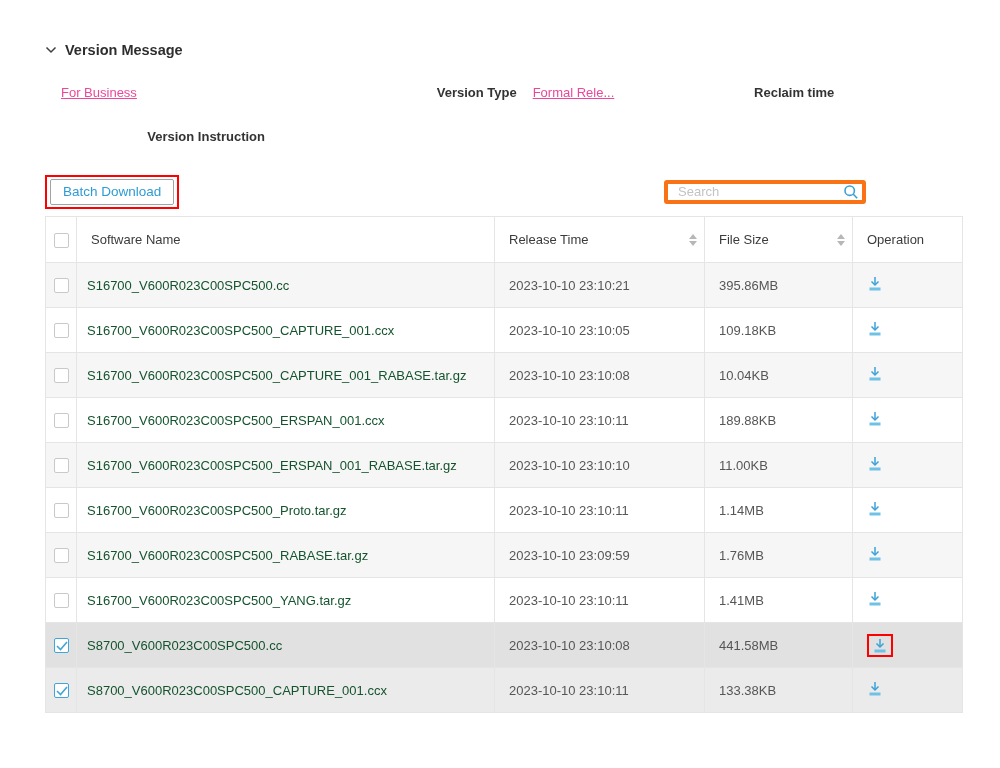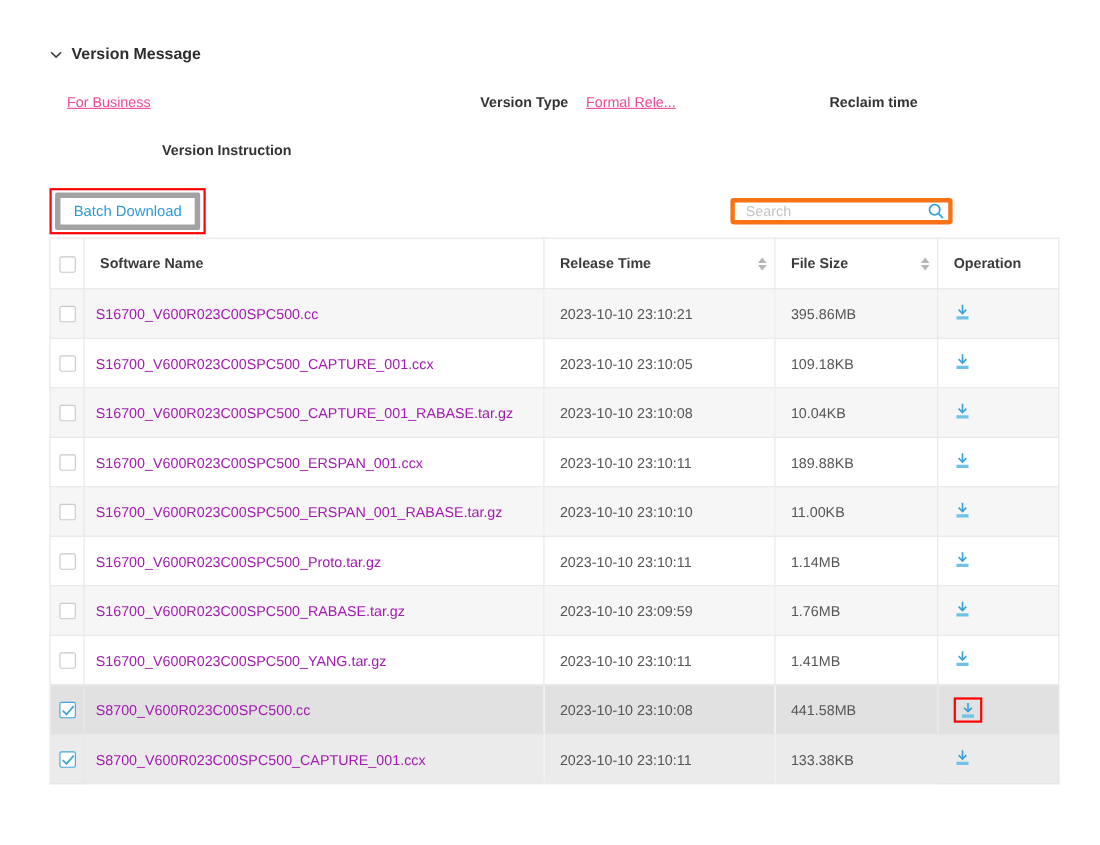--- a/index.html
+++ b/index.html
@@ -14,36 +14,36 @@
 
   
   .fields { margin-top:27px; display:grid; grid-template-columns:repeat(3,1fr); row-gap:29px; margin-bottom:31px; }
   .field { display:flex; align-items:baseline; font-size:13px; }
   .flabel { width:220px; text-align:right; font-weight:bold; color:#333333; flex:0 0 220px; }
   .fvalue { margin-left:16px; color:#ec4899; white-space:nowrap;text-decoration:underline; }
 
   
   .toolbar { margin-top:20px; display:flex; justify-content:space-between; align-items:center; height:33px; }
   .red-box { display:inline-block; border:2px solid #ff0000; padding:2px 3px; }
-  .btn-batch { background:#ffffff; border:5px solid #a3a3a3; color:#2f9bd6; font-size:13.5px;
+  .btn-batch { background:#ffffff; border:1px solid #a3a3a3; color:#2f9bd6; font-size:13.5px;
     padding:4px 12px 5px 12px; border-radius:2px; cursor:pointer; font-family:"Liberation Sans",sans-serif; }
   .search-wrap { position:relative; width:202px; }
   .search-wrap input { width:202px; height:24px; border:4px solid #f97316; border-radius:3px;
     padding:0 30px 0 10px; font-size:13px; color:#555; outline:none; font-family:"Liberation Sans",sans-serif; }
   .search-wrap input::placeholder { color:#c3c3c3; }
   .search-icon { position:absolute; right:7px; top:4px; cursor:pointer; }
 
   
   table { margin-top:8px; width:917px; border-collapse:collapse; table-layout:fixed; font-size:13px; }
   th, td { border:1px solid #e5e5e5; height:45px; vertical-align:middle; }
-  thead th { height:46px; background:#ffffff; font-weight:bold; color:#3b3b3b; text-align:left; font-size:13px; }
+  thead th { height:46px; background:#ffffff; font-weight:normal; color:#3b3b3b; text-align:left; font-size:13px; }
   col.c-cb { width:31px; } col.c-name { width:418px; } col.c-time { width:210px; }
   col.c-size { width:148px; } col.c-op { width:110px; }
   .cell-pad { padding-left:14px; padding-right:8px; overflow:hidden; white-space:nowrap; }
-  td.name-cell { padding-left:10px; color:#a21caf; }
+  td.name-cell { padding-left:10px; color:#14532d; }
   tbody tr.odd { background:#f6f6f6; }
   tbody tr.checked { background:#ebebeb; }
   tbody tr.checked.active { background:#e1e1e1; }
   .th-flex { display:flex; align-items:center; justify-content:space-between; padding-left:14px; padding-right:7px; }
 
   
   .sort { display:inline-flex; flex-direction:column; gap:2px; cursor:pointer; }
   .sort i { display:block; width:0; height:0; border-left:4px solid transparent; border-right:4px solid transparent; }
   .sort .up { border-bottom:5px solid #b7b7b7; }
   .sort .down { border-top:5px solid #b7b7b7; }

